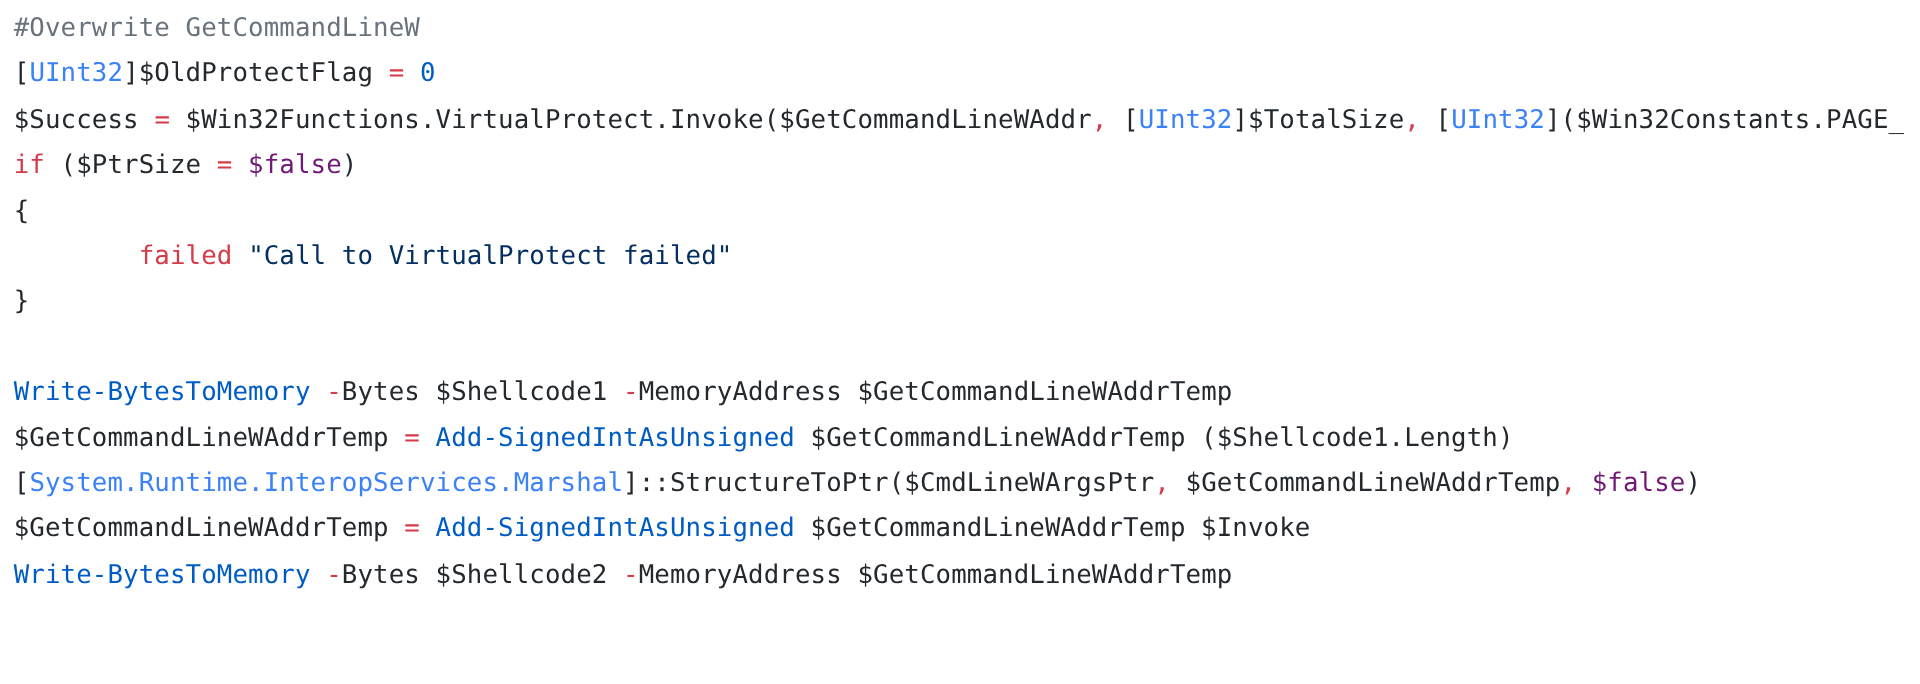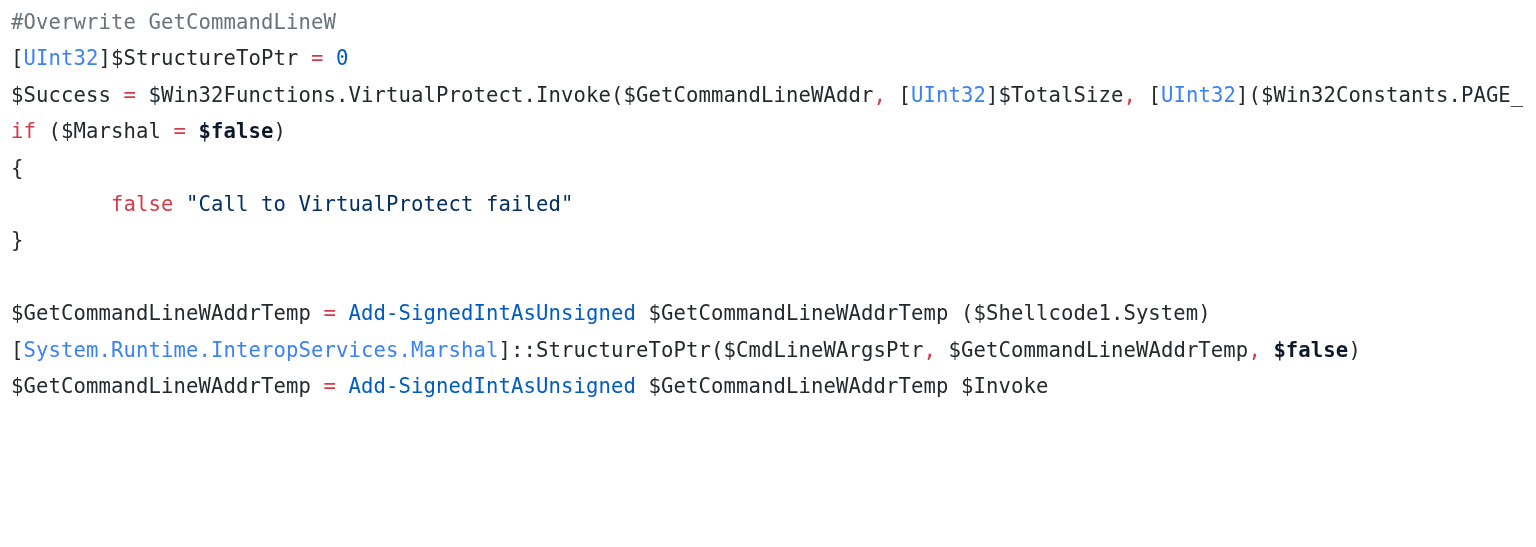--- a/index.html
+++ b/index.html
@@ -28,33 +28,35 @@
     height: 36.4px;
     white-space: pre;
     color: #24292e;
     letter-spacing: 0.1px;
   }
   .tok-comment { color: #6a737d; margin-top: 40px; }
   .tok-keyword { color: #d73a49; text-align: center; }
   .tok-type { color: #3b82f6; }
   .tok-op { color: #d73a49; }
   .tok-number { color: #005cc5; }
-  .tok-constant { color: #0f172a; font-weight: bold; }
+  .tok-constant { color: #701a75; }
   .tok-builtin { color: #005cc5; }
   .tok-string { color: #032f62; }
   .tok-plain { color: #24292e; }
 </style>
 </head>
 <body>
 
 <div class="code-block" id="code-block">
     <div class="code-line"><span class="tok-comment">#Overwrite GetCommandLineW</span></div>
-    <div class="code-line"><span class="tok-plain">[</span><span class="tok-type">UInt32</span><span class="tok-plain">]$StructureToPtr </span><span class="tok-op">=</span><span class="tok-plain"> </span><span class="tok-number">0</span></div>
+    <div class="code-line"><span class="tok-plain">[</span><span class="tok-type">UInt32</span><span class="tok-plain">]$OldProtectFlag </span><span class="tok-op">=</span><span class="tok-plain"> </span><span class="tok-number">0</span></div>
     <div class="code-line"><span class="tok-plain">$Success </span><span class="tok-op">=</span><span class="tok-plain"> $Win32Functions.VirtualProtect.Invoke($GetCommandLineWAddr</span><span class="tok-op">,</span><span class="tok-plain"> [</span><span class="tok-type">UInt32</span><span class="tok-plain">]$TotalSize</span><span class="tok-op">,</span><span class="tok-plain"> [</span><span class="tok-type">UInt32</span><span class="tok-plain">]($Win32Constants.PAGE_</span></div>
-    <div class="code-line"><span class="tok-keyword">if</span><span class="tok-plain"> ($Marshal </span><span class="tok-op">=</span><span class="tok-plain"> </span><span class="tok-constant">$false</span><span class="tok-plain">)</span></div>
+    <div class="code-line"><span class="tok-keyword">if</span><span class="tok-plain"> ($PtrSize </span><span class="tok-op">=</span><span class="tok-plain"> </span><span class="tok-constant">$false</span><span class="tok-plain">)</span></div>
     <div class="code-line"><span class="tok-plain">{</span></div>
-    <div class="code-line"><span class="tok-plain">        </span><span class="tok-keyword">false</span><span class="tok-plain"> </span><span class="tok-string">"Call to VirtualProtect failed"</span></div>
+    <div class="code-line"><span class="tok-plain">        </span><span class="tok-keyword">failed</span><span class="tok-plain"> </span><span class="tok-string">"Call to VirtualProtect failed"</span></div>
     <div class="code-line"><span class="tok-plain">}</span></div>
     <div class="code-line"><span class="tok-plain"></span>​</div>
-    <div class="code-line"><span class="tok-plain">$GetCommandLineWAddrTemp </span><span class="tok-op">=</span><span class="tok-plain"> </span><span class="tok-builtin">Add-SignedIntAsUnsigned</span><span class="tok-plain"> $GetCommandLineWAddrTemp ($Shellcode1.System)</span></div>
+    <div class="code-line"><span class="tok-builtin">Write-BytesToMemory</span><span class="tok-plain"> </span><span class="tok-op">-</span><span class="tok-plain">Bytes $Shellcode1 </span><span class="tok-op">-</span><span class="tok-plain">MemoryAddress $GetCommandLineWAddrTemp</span></div>
+    <div class="code-line"><span class="tok-plain">$GetCommandLineWAddrTemp </span><span class="tok-op">=</span><span class="tok-plain"> </span><span class="tok-builtin">Add-SignedIntAsUnsigned</span><span class="tok-plain"> $GetCommandLineWAddrTemp ($Shellcode1.Length)</span></div>
     <div class="code-line"><span class="tok-plain">[</span><span class="tok-type">System.Runtime.InteropServices.Marshal</span><span class="tok-plain">]::StructureToPtr($CmdLineWArgsPtr</span><span class="tok-op">,</span><span class="tok-plain"> $GetCommandLineWAddrTemp</span><span class="tok-op">,</span><span class="tok-plain"> </span><span class="tok-constant">$false</span><span class="tok-plain">)</span></div>
     <div class="code-line"><span class="tok-plain">$GetCommandLineWAddrTemp </span><span class="tok-op">=</span><span class="tok-plain"> </span><span class="tok-builtin">Add-SignedIntAsUnsigned</span><span class="tok-plain"> $GetCommandLineWAddrTemp $Invoke</span></div>
+    <div class="code-line"><span class="tok-builtin">Write-BytesToMemory</span><span class="tok-plain"> </span><span class="tok-op">-</span><span class="tok-plain">Bytes $Shellcode2 </span><span class="tok-op">-</span><span class="tok-plain">MemoryAddress $GetCommandLineWAddrTemp</span></div>
   </div>
 
 </body></html>

